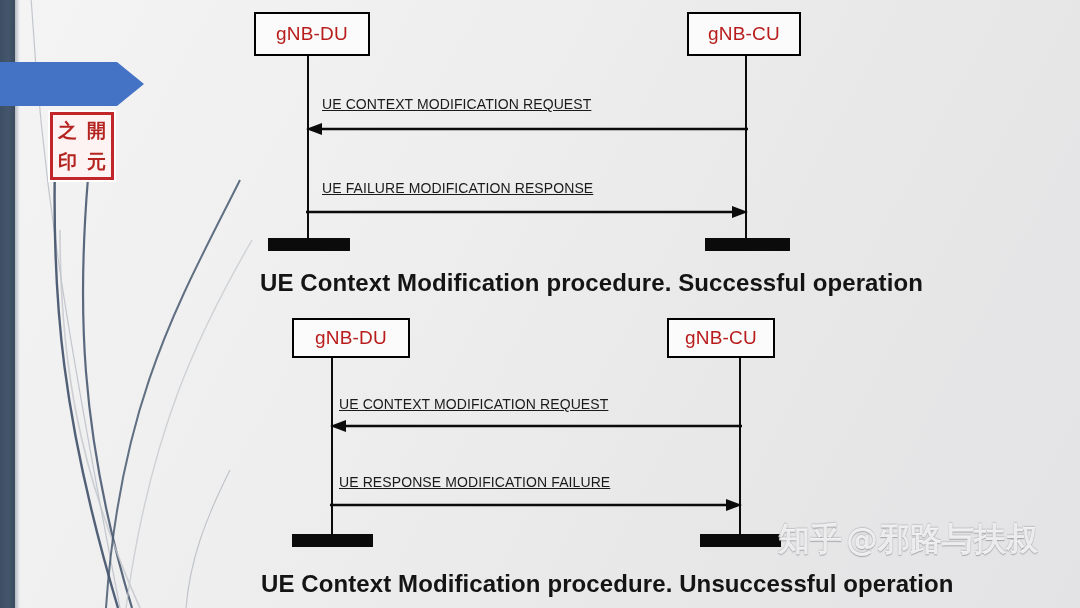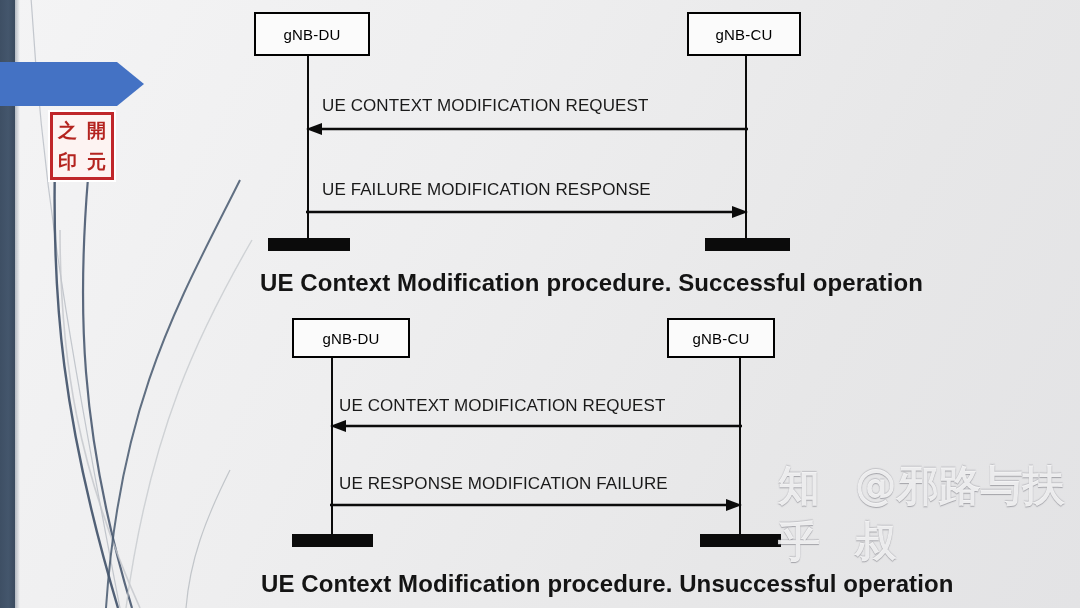--- a/index.html
+++ b/index.html
@@ -76,64 +76,65 @@
   
   .diagram { position: absolute; }
 
   .node-box {
     position: absolute;
     border: 2px solid #000;
     background: #fbfbfb;
     display: flex;
     align-items: center;
     justify-content: center;
-    font-size: 15px;
-    color: #000000;
+    font-size: 19px;
+    color: #b91c1c;
     letter-spacing: 0.2px;
     box-sizing: border-box;
   }
   .lifeline {
     position: absolute;
     width: 2px;
     background: #0b0b0b;
   }
   .endbar {
     position: absolute;
     height: 13px;
     background: #0b0b0b;
   }
   .msg-label {
     position: absolute;
-    font-size: 17px;
+    font-size: 14px;
     color: #1a1a1a;
     white-space: nowrap;
     letter-spacing: 0.1px;
+    text-decoration: underline;
   }
   .msg-arrow {
     position: absolute;
     height: 14px;
   }
   .caption {
     position: absolute;
     font-size: 24px;
     font-weight: bold;
     color: #141414;
     white-space: nowrap;
     letter-spacing: 0.1px;
   }
 
   
   .watermark {
     position: absolute;
     left: 778px; top: 518px;
     width: 295px; height: 52px;
     display: flex;
-    align-items: flex-end;
+    align-items: flex-start;
     gap: 4px;
-    font-size: 42px;
+    font-size: 32px;
     font-weight: bold;
     color: rgba(255,255,255,0.82);
     text-shadow: 0 1px 1px rgba(110,110,118,0.55), 0 -1px 1px rgba(130,130,138,0.35);
     font-family: "DejaVu Sans", sans-serif;
     pointer-events: none;
     user-select: none;
   }
 </style>
 </head>
 <body>

